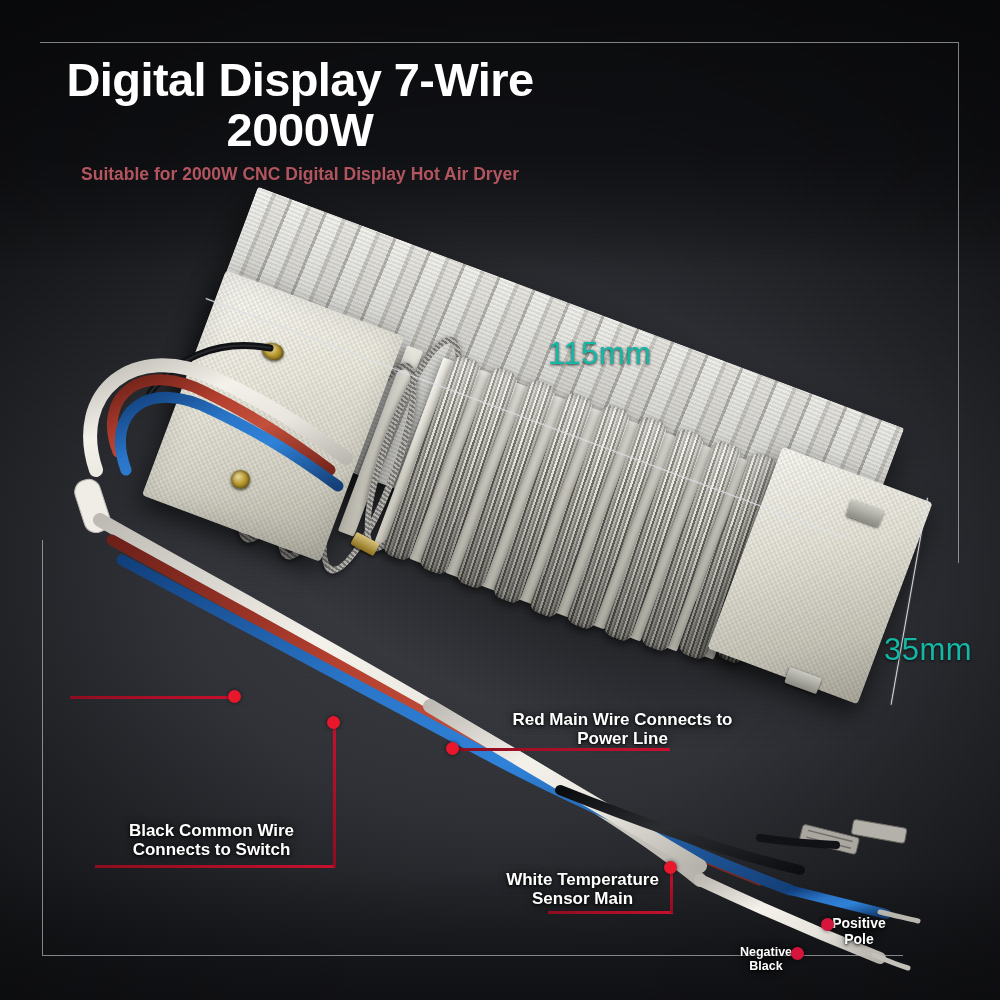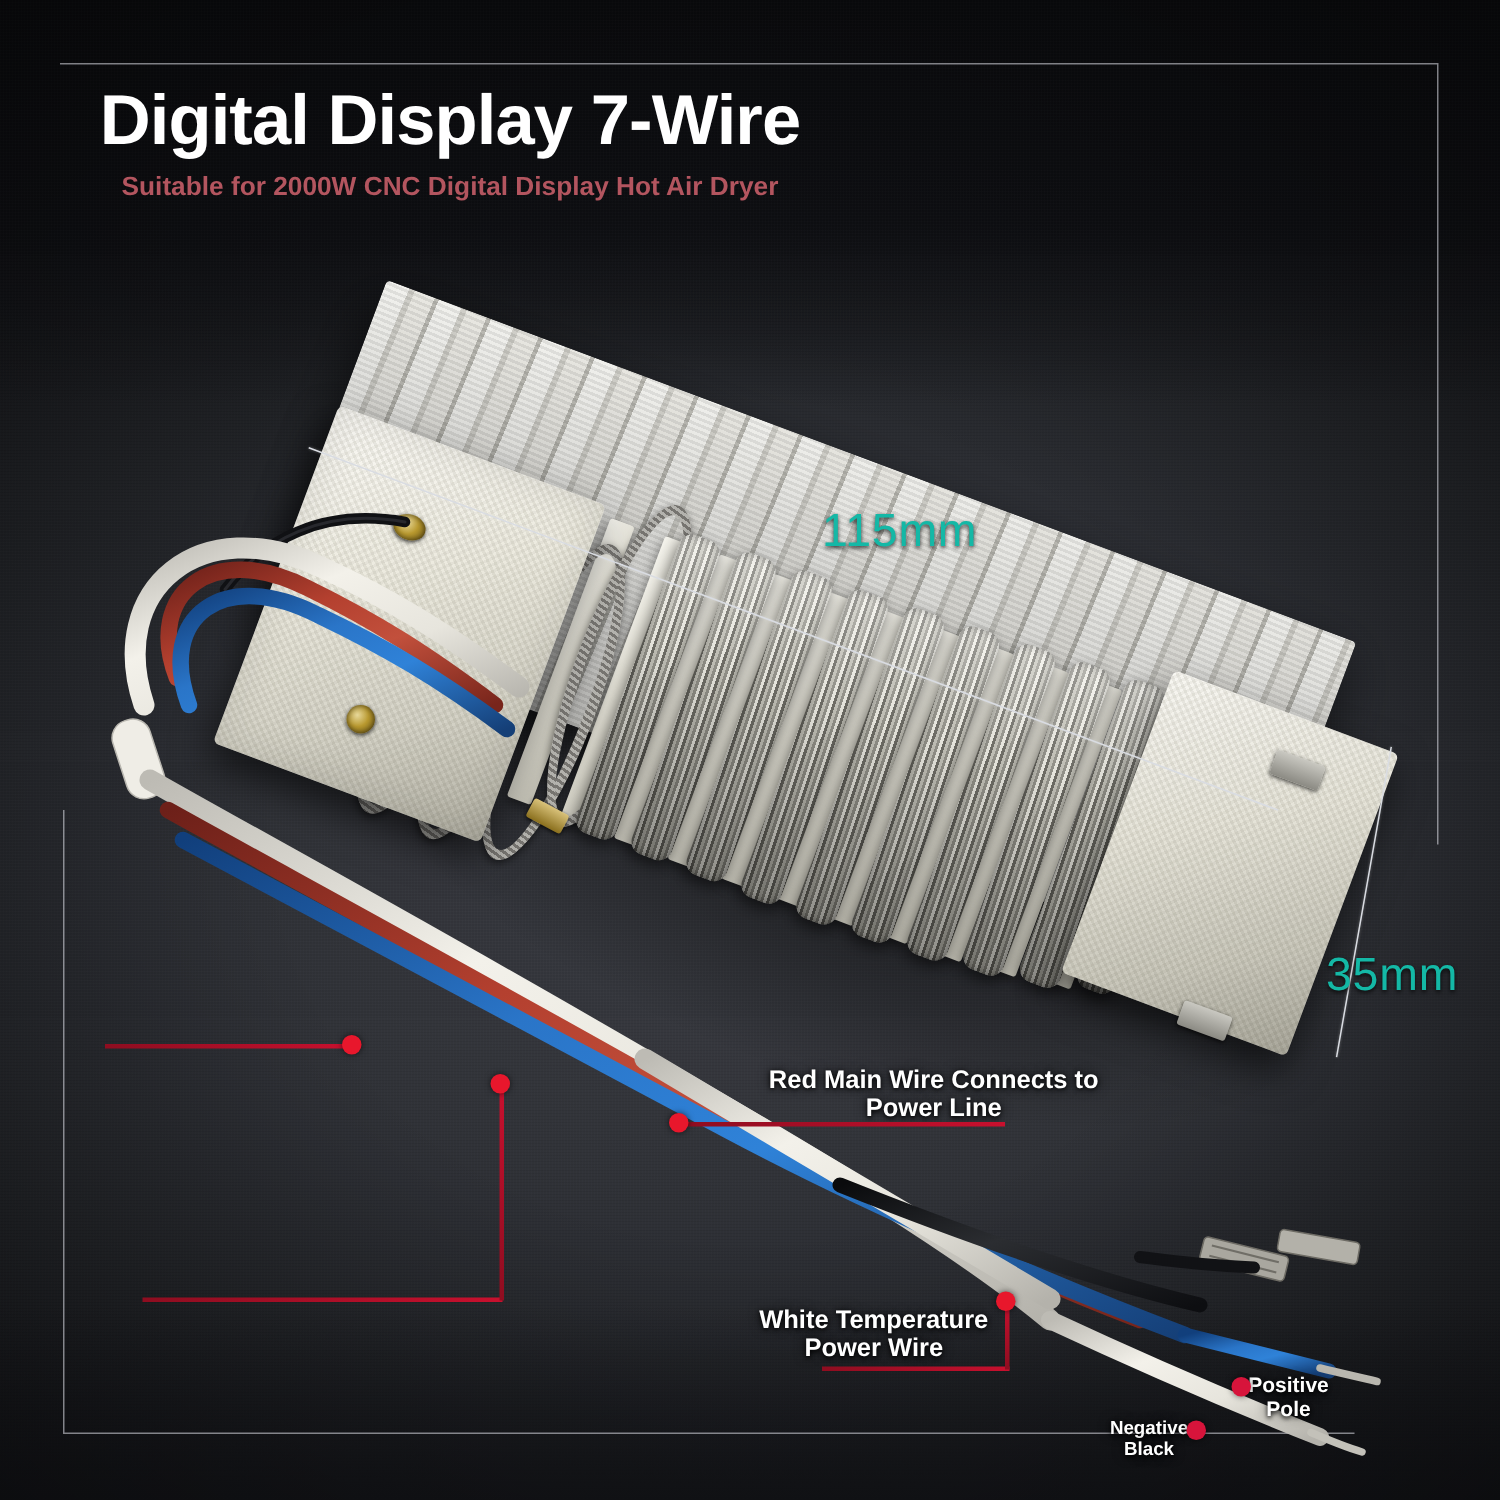--- a/index.html
+++ b/index.html
@@ -285,20 +285,21 @@
   <div class="bg-top-dark"></div>
   <div class="bg-noise"></div>
   <div class="bg-bottom-dark"></div>
   <div class="bg-vignette"></div>
 
   <div class="frame frame-top"></div>
   <div class="frame frame-bottom"></div>
 
   <div class="head">
     <div class="title-l1">Digital Display 7-Wire</div>
+    <div class="title-l2">2000W</div>
     <div class="subtitle">Suitable for 2000W CNC Digital Display Hot Air Dryer</div>
   </div>
 
   <div id="product">
 
     <div style="position:absolute;left:210px;top:420px;width:700px;height:300px;
                 background:radial-gradient(ellipse at 50% 50%, rgba(0,0,0,.55) 0%, rgba(0,0,0,0) 70%);
                 transform:rotate(20deg);"></div>
 
     <div class="slab mica-main"></div>
@@ -424,31 +425,33 @@
   <div class="dim-label" id="dim-115">115mm</div>
 
   <div class="dim-line" style="left:928px; top:498px; width:210px; transform: rotate(100deg);"></div>
   <div class="dim-label" id="dim-35">35mm</div>
 
   <div id="annot">
 
     <div class="lead" style="left:70px; top:696px; width:165px;"></div>
     <div class="ann-dot" style="left:228px; top:690px;"></div>
 
+    <div class="ann-label" id="lbl-black">Black Common Wire
+Connects to Switch</div>
     <div class="lead" style="left:95px; top:865px; width:240px;"></div>
     <div class="lead-v" style="left:333px; top:724px; height:143px;"></div>
     <div class="ann-dot" style="left:327px; top:716px;"></div>
 
     <div class="ann-label" id="lbl-red">Red Main Wire Connects to
 Power Line</div>
     <div class="lead" style="left:452px; top:748px; width:218px;"></div>
     <div class="ann-dot" style="left:446px; top:742px;"></div>
 
     <div class="ann-label" id="lbl-white">White Temperature
-Power Wire</div>
+Sensor Main</div>
     <div class="lead" style="left:548px; top:911px; width:125px;"></div>
     <div class="lead-v" style="left:670px; top:868px; height:45px;"></div>
     <div class="ann-dot" style="left:664px; top:861px;"></div>
 
     <div class="ann-label" id="lbl-pos">Positive
 Pole</div>
     <div class="ann-dot" style="left:821px; top:918px; background:#d7143b;"></div>
 
     <div class="ann-label" id="lbl-neg">Negative
 Black</div>

